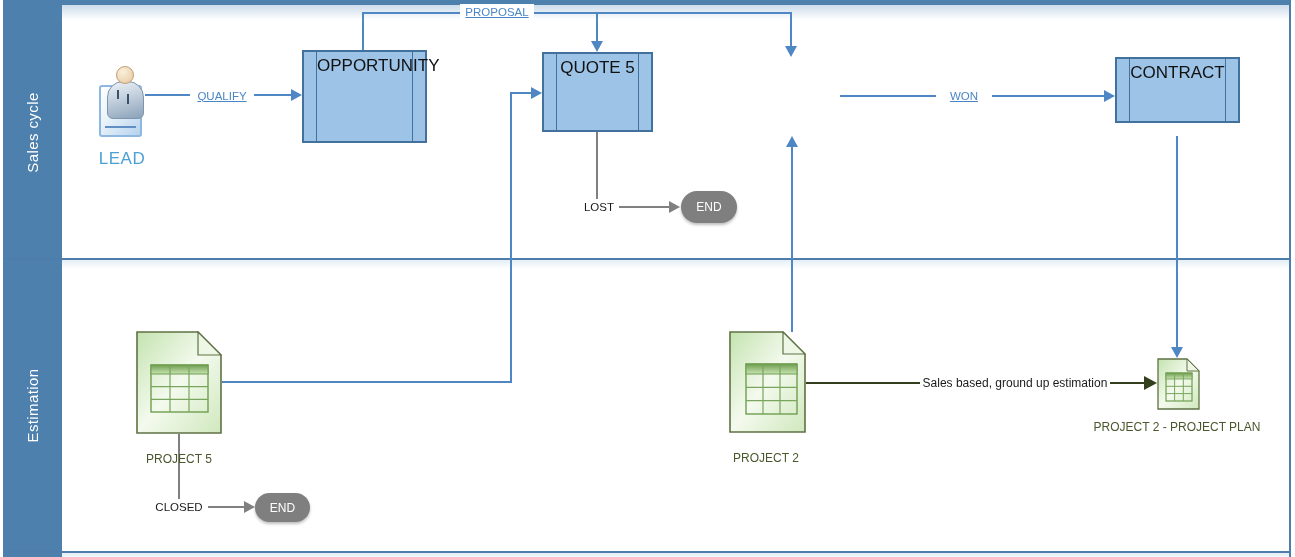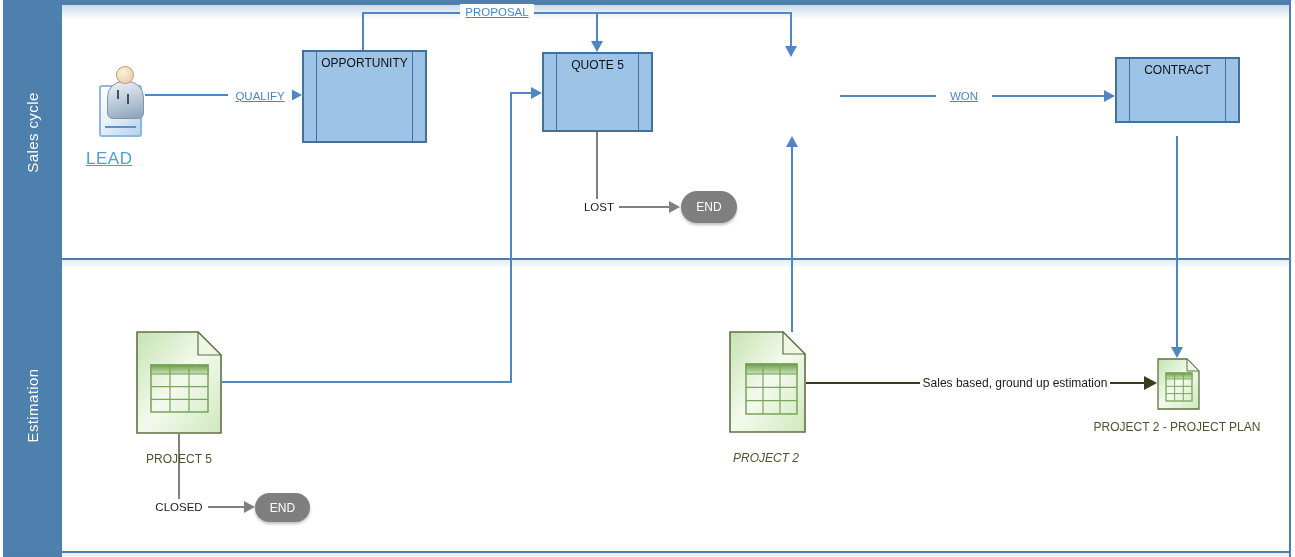--- a/index.html
+++ b/index.html
@@ -21,21 +21,21 @@
   .lane-title { left:3px; width:59px; display:flex; align-items:center; justify-content:center; }
   .lane-title span { transform:rotate(-90deg); white-space:nowrap; color:#ffffff;
     font-size:15px; letter-spacing:0.4px; }
 
   
   .process { position:absolute; background:#9dc3e6; border:2px solid #41719c; box-sizing:border-box; }
   .process::before, .process::after { content:""; position:absolute; top:0; bottom:0; width:0;
     border-left:1px solid #41719c; }
   .process::before { left:12px; } .process::after { right:12px; }
   .plabel { position:absolute; top:4px; left:13px; right:13px; text-align:center;
-    font-size:12px; color:#111111; }
+    font-size:17px; color:#111111; }
 
   
   .pill { position:absolute; background:#7f7f7f; border-radius:16px; color:#ffffff;
     display:flex; align-items:center; justify-content:center; font-size:12px;
     box-shadow:0 2px 3px rgba(0,0,0,0.25); }
 
   
   .ln  { position:absolute; background:#4f87c5; }
   .lng { position:absolute; background:#808080; }
   .lngr{ position:absolute; background:#333f1d; }
@@ -56,22 +56,22 @@
   .lead-square { position:absolute; left:13px; top:22px; width:43px; height:52px;
     border:2px solid #8fb8e0; border-radius:3px; box-sizing:border-box;
     background:linear-gradient(135deg,#feffff 0%, #e9f2fa 45%, #b6d3ee 100%); }
   .lead-sign { position:absolute; left:19px; top:63px; width:31px; height:2px; background:#5f8fc4; }
   .lead-head { position:absolute; left:30px; top:3px; width:16px; height:16px; border-radius:50%;
     border:1px solid #c09d72; background:radial-gradient(circle at 35% 30%, #faf0dd, #e6c79c); }
   .lead-body { position:absolute; left:21px; top:18px; width:37px; height:38px;
     border:1px solid #7e95ab; border-radius:16px 16px 6px 6px; box-sizing:border-box;
     background:linear-gradient(165deg,#eef3f8 0%, #c2cfdd 45%, #8ba2b9 100%); }
   .lead-tick { position:absolute; width:2px; background:#3d5166; }
-  .lead-label { position:absolute; left:0; top:86px; width:72px; text-align:left;
-    color:#4ba1d3; font-size:17px; letter-spacing:0.5px;text-decoration:underline; }
+  .lead-label { position:absolute; left:0; top:86px; width:72px; text-align:center;
+    color:#4ba1d3; font-size:17px; letter-spacing:0.5px; }
 
   
   .doc-group { position:absolute; }
   .doc-label { position:absolute; text-align:center; color:#4a572c; font-size:12px; white-space:nowrap; }
 </style>
 </head>
 <body>
 
 <div class="stage">
 
@@ -119,21 +119,21 @@
   <div class="lng" style="left:596px; top:206px; width:73px; height:2px;"></div>
   <div class="ah ah-r gray-r" style="left:669px; top:201px;"></div>
 
   <div class="lng" style="left:178px; top:434px; width:2px; height:73px;"></div>
   <div class="lng" style="left:178px; top:506px; width:66px; height:2px;"></div>
   <div class="ah ah-r gray-r" style="left:244px; top:501px;"></div>
 
   <div class="lngr" style="left:806px; top:382px; width:339px; height:2px;"></div>
   <div class="ah green-r" style="left:1144px; top:376px;"></div>
 
-  <div class="elabel blue" style="left:190px; top:88px; width:64px; height:15px;margin-left:38px;">QUALIFY</div>
+  <div class="elabel blue" style="left:190px; top:88px; width:64px; height:15px;">QUALIFY</div>
   <div class="elabel blue" style="left:460px; top:4px; width:74px; height:16px;">PROPOSAL</div>
   <div class="elabel blue" style="left:936px; top:88px; width:56px; height:15px;">WON</div>
   <div class="elabel dark" style="left:579px; top:199px; width:40px; height:16px;">LOST</div>
   <div class="elabel dark" style="left:150px; top:499px; width:58px; height:16px;">CLOSED</div>
   <div class="elabel dark" style="left:920px; top:374px; width:190px; height:17px; font-size:12px;">Sales based, ground up estimation</div>
 
   <div class="process" style="left:302px; top:50px; width:125px; height:93px;">
     <div class="plabel">OPPORTUNITY</div>
   </div>
   <div class="process" style="left:542px; top:52px; width:111px; height:80px;">
@@ -175,21 +175,21 @@
       </defs>
       <path d="M1,1 H62 L85,24 V102 H1 Z" fill="url(#g1)" stroke="#5f7244" stroke-width="1.6"></path>
       <path d="M62,1 V24 H85 Z" fill="#eef7e6" stroke="#5f7244" stroke-width="1.2"></path>
       <rect x="15" y="34" width="57" height="47" fill="none" stroke="#6f9e4f" stroke-width="1.4"></rect>
       <rect x="15" y="34" width="57" height="9" fill="url(#h1)" stroke="#6f9e4f" stroke-width="1"></rect>
       <path d="M34,34 V81 M53,34 V81 M15,55.6 H72 M15,68.3 H72" stroke="#79a65c" stroke-width="1.2" fill="none"></path>
     </svg>
     <div class="doc-label" style="left:0; top:121px; width:118px;">PROJECT 5</div>
   </div>
 
-  <div class="doc-group" style="left:706px; top:331px; width:120px; height:140px;font-style:italic;">
+  <div class="doc-group" style="left:706px; top:331px; width:120px; height:140px;">
     <svg width="77" height="102" viewBox="0 0 77 102" style="position:absolute; left:23px; top:0;">
       <defs>
         <linearGradient id="g2" x1="0" y1="0" x2="1" y2="1">
           <stop offset="0" stop-color="#c4e3b0"></stop>
             <stop offset="0.5" stop-color="#f4faee"></stop>
             <stop offset="1" stop-color="#cfe8bd"></stop>
         </linearGradient>
         <linearGradient id="h2" x1="0" y1="0" x2="0" y2="1">
           <stop offset="0" stop-color="#6f9e4f"></stop>
             <stop offset="1" stop-color="#c9e4b4"></stop>

